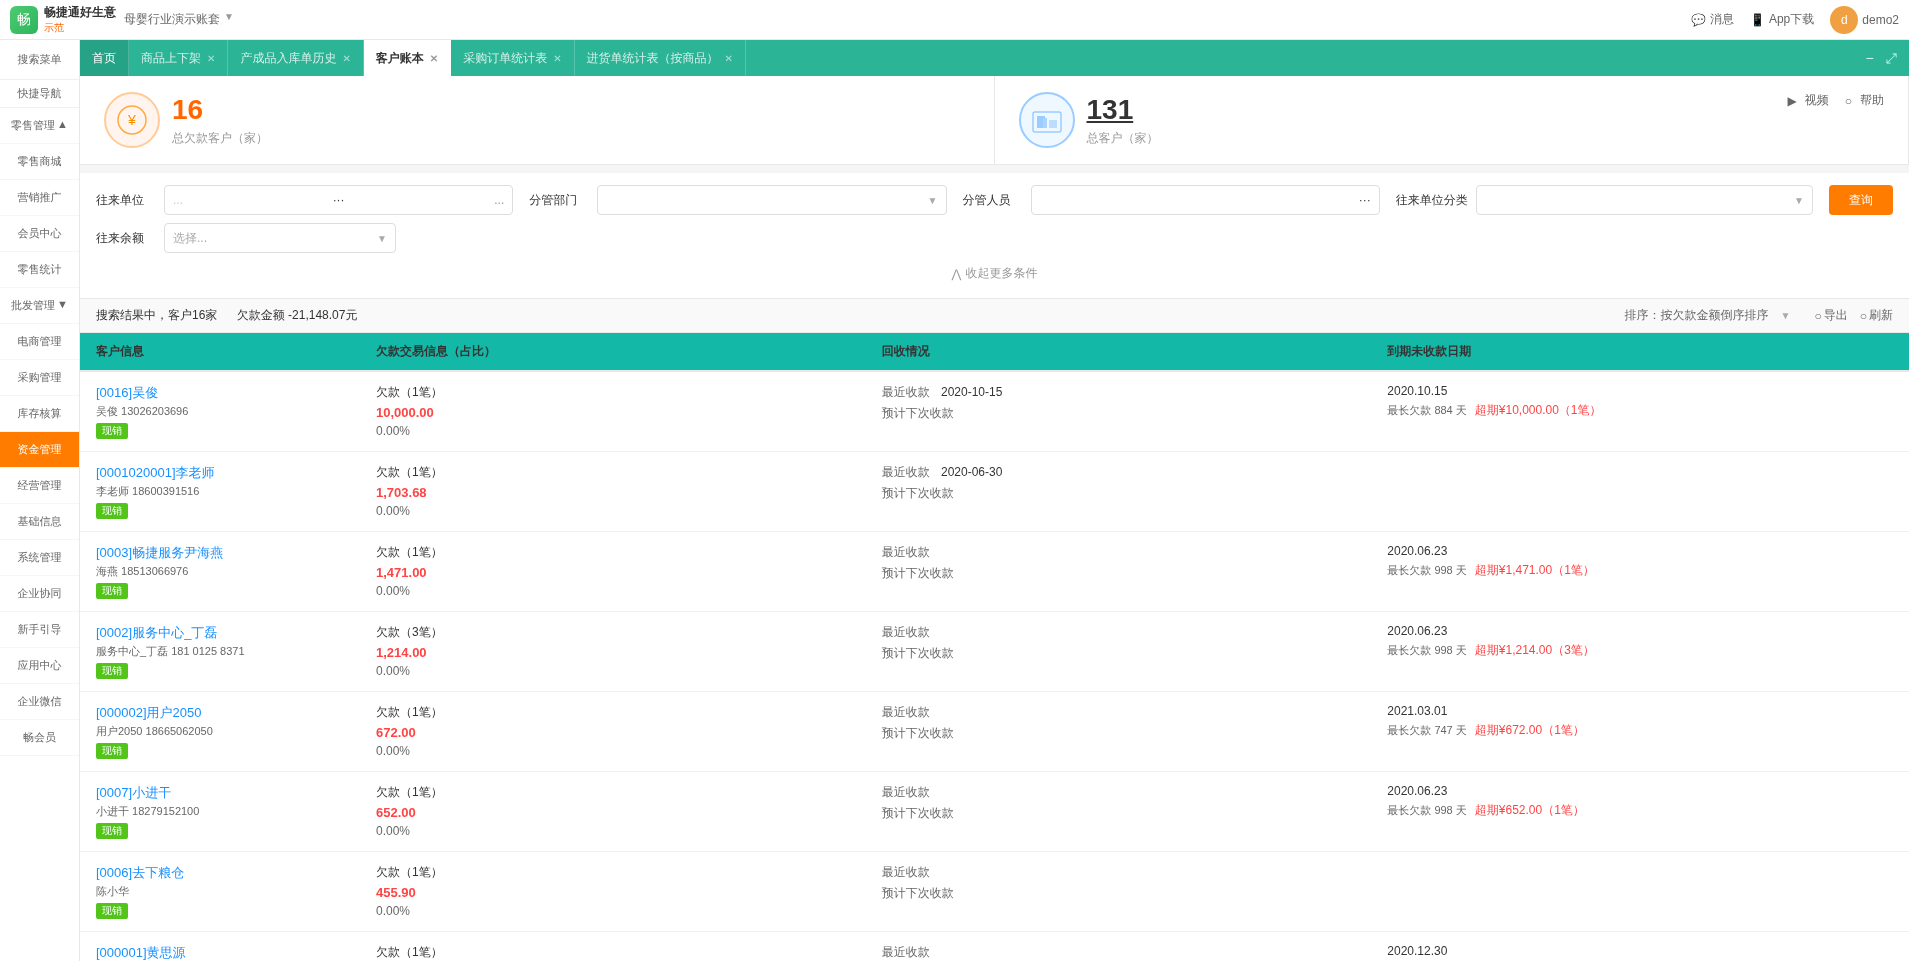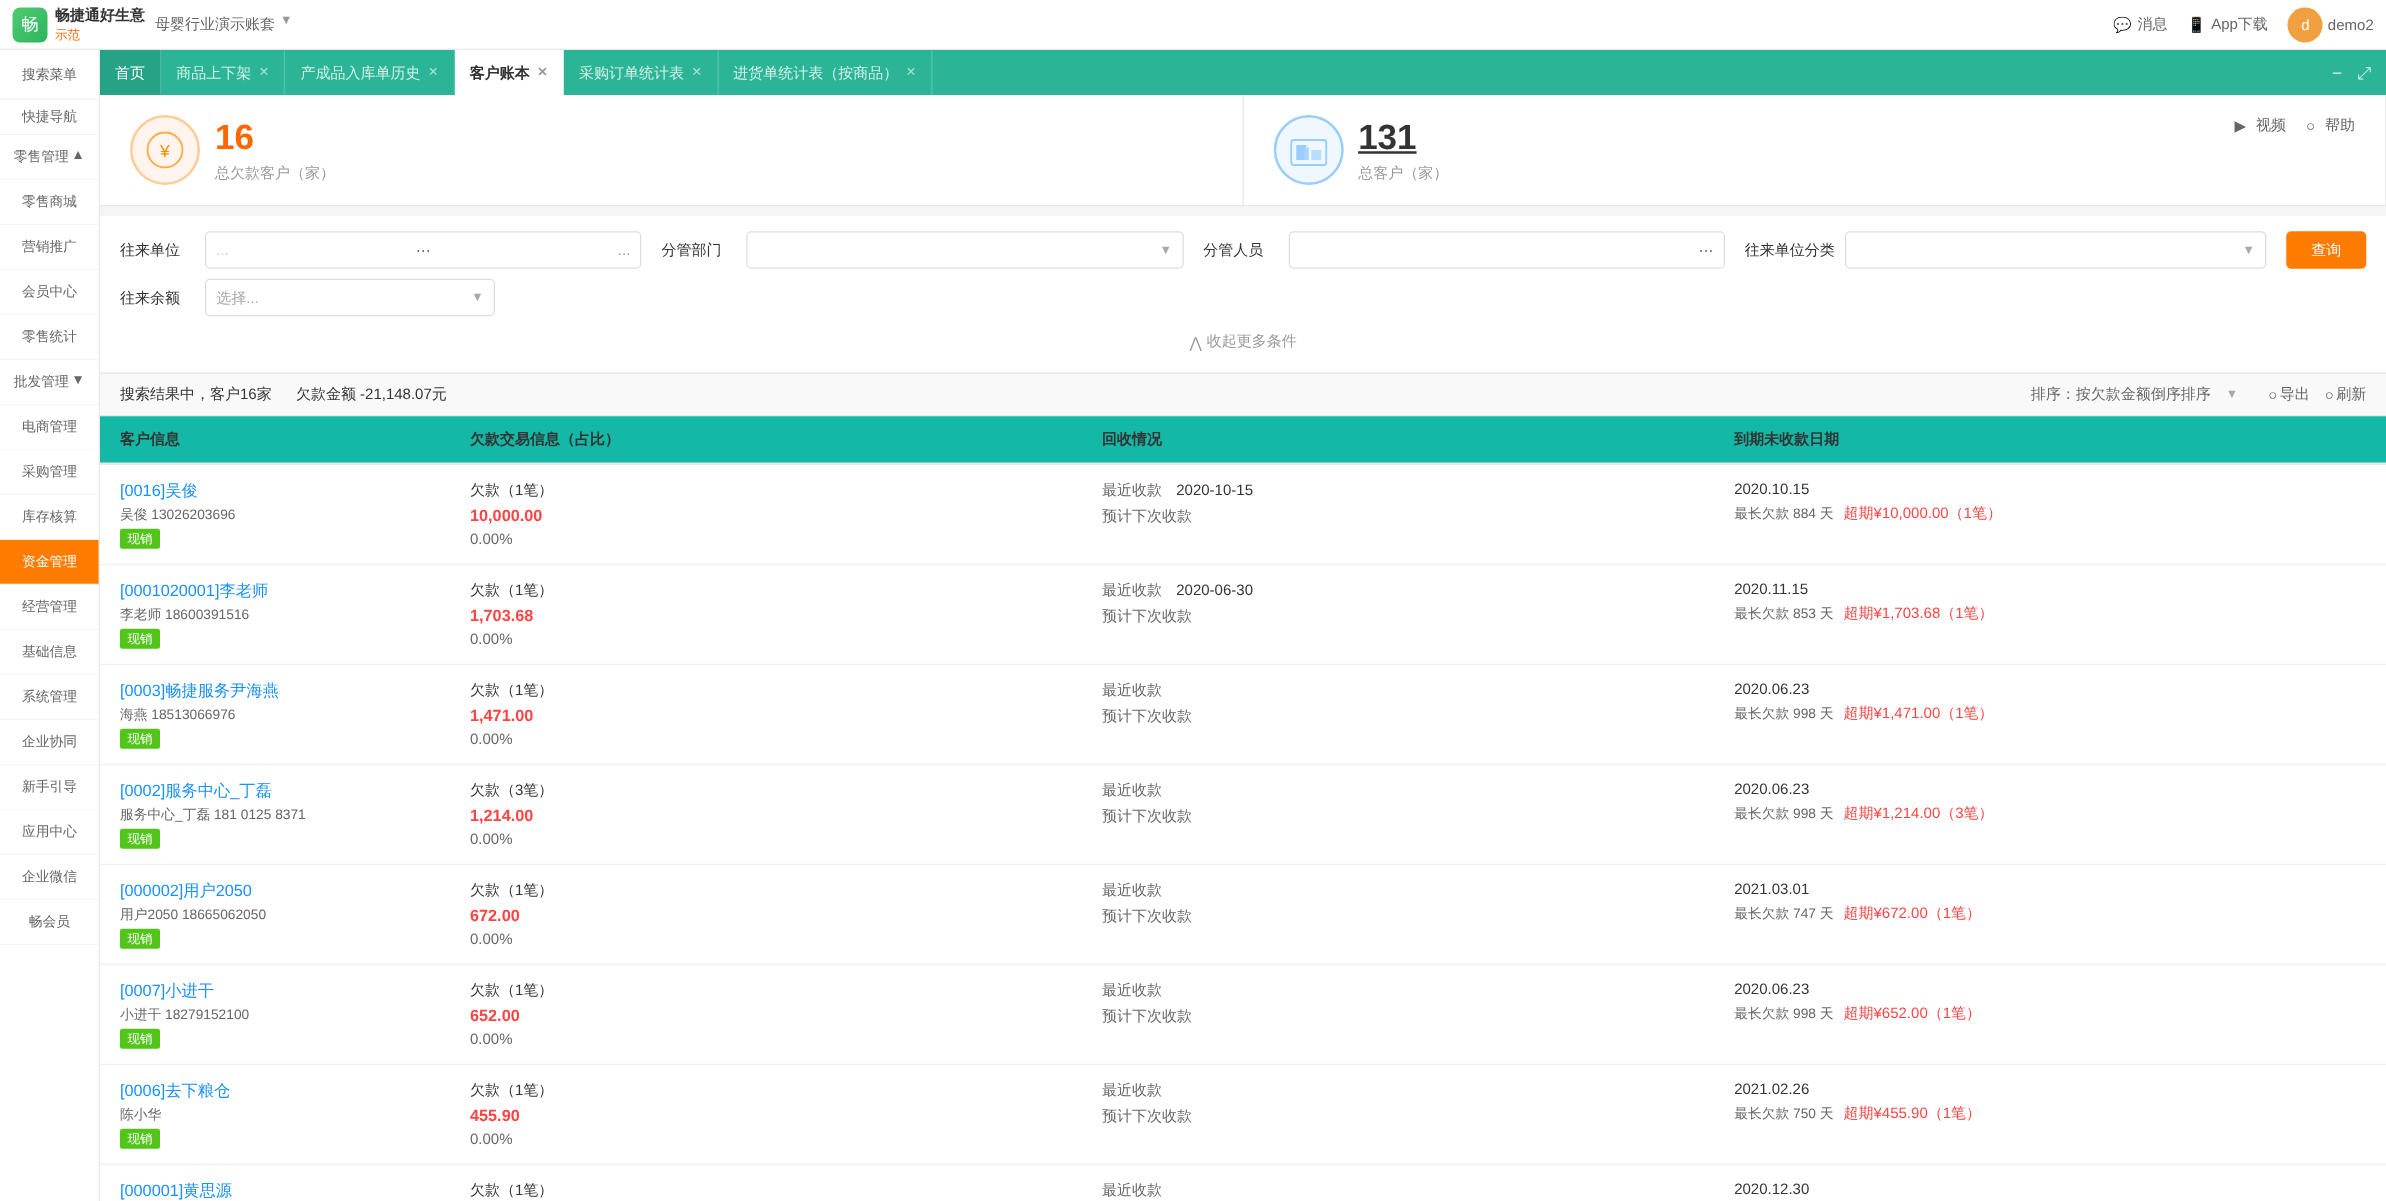--- a/index.html
+++ b/index.html
@@ -335,27 +335,20 @@
             <div class="debt-amount">1,703.68</div>
             <div class="debt-percent">0.00%</div>
           </div>
           <div>
             <div class="collect-info">
               <span>最近收款</span>
               <span style="margin-left:8px;color:#333;">2020-06-30</span>
             </div>
             <div class="collect-info" style="margin-top:4px;">预计下次收款</div>
           </div>
-          <div>
-            <div class="overdue-date">2020.11.15</div>
-            <div style="display:flex;align-items:center;gap:8px;flex-wrap:wrap;">
-              <span class="overdue-days">最长欠款 853 天</span>
-              <span class="overdue-link">超期¥1,703.68（1笔）</span>
-            </div>
-          </div>
         </div>
 
         <div class="table-row">
           <div>
             <div class="customer-name">[0003]畅捷服务尹海燕</div>
             <div class="customer-sub">海燕 18513066976</div>
             <span class="tag-green">现销</span>
           </div>
           <div>
             <div class="debt-label">欠款（1笔）</div>
@@ -457,27 +450,20 @@
           </div>
           <div>
             <div class="debt-label">欠款（1笔）</div>
             <div class="debt-amount">455.90</div>
             <div class="debt-percent">0.00%</div>
           </div>
           <div>
             <div class="collect-info">最近收款</div>
             <div class="collect-info" style="margin-top:4px;">预计下次收款</div>
           </div>
-          <div>
-            <div class="overdue-date">2021.02.26</div>
-            <div style="display:flex;align-items:center;gap:8px;flex-wrap:wrap;">
-              <span class="overdue-days">最长欠款 750 天</span>
-              <span class="overdue-link">超期¥455.90（1笔）</span>
-            </div>
-          </div>
         </div>
 
         <div class="table-row">
           <div>
             <div class="customer-name">[000001]黄思源</div>
 
           </div>
           <div>
             <div class="debt-label">欠款（1笔）</div>
 

